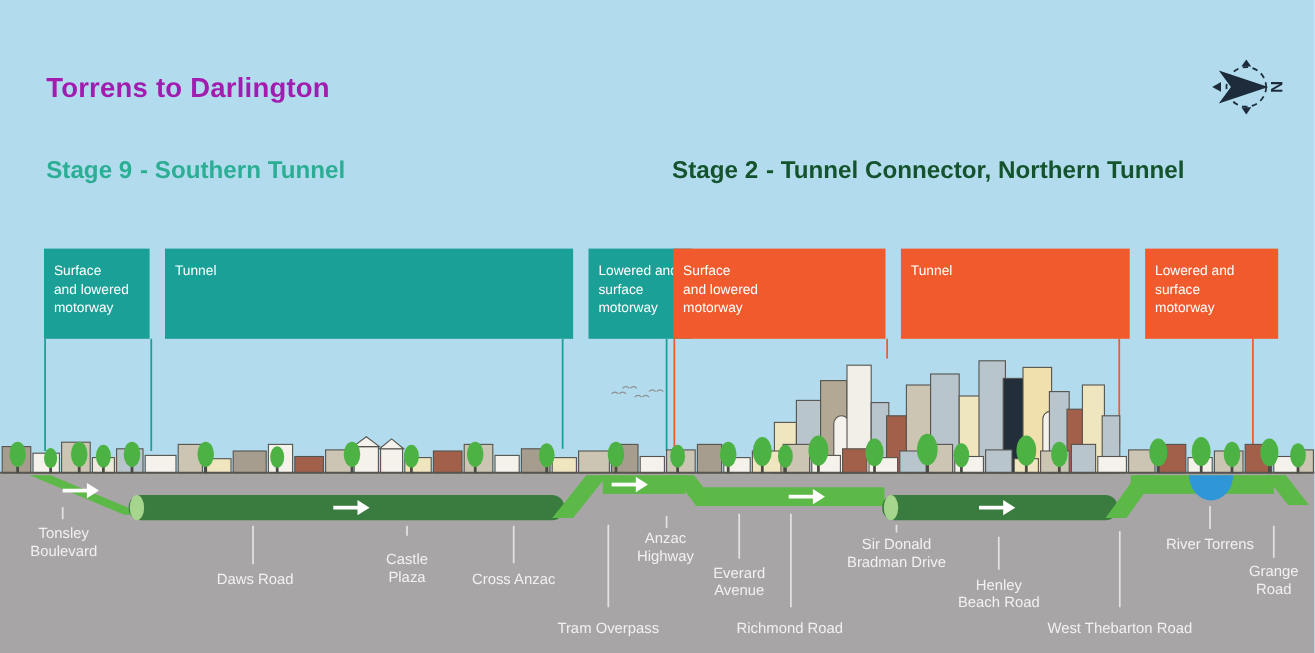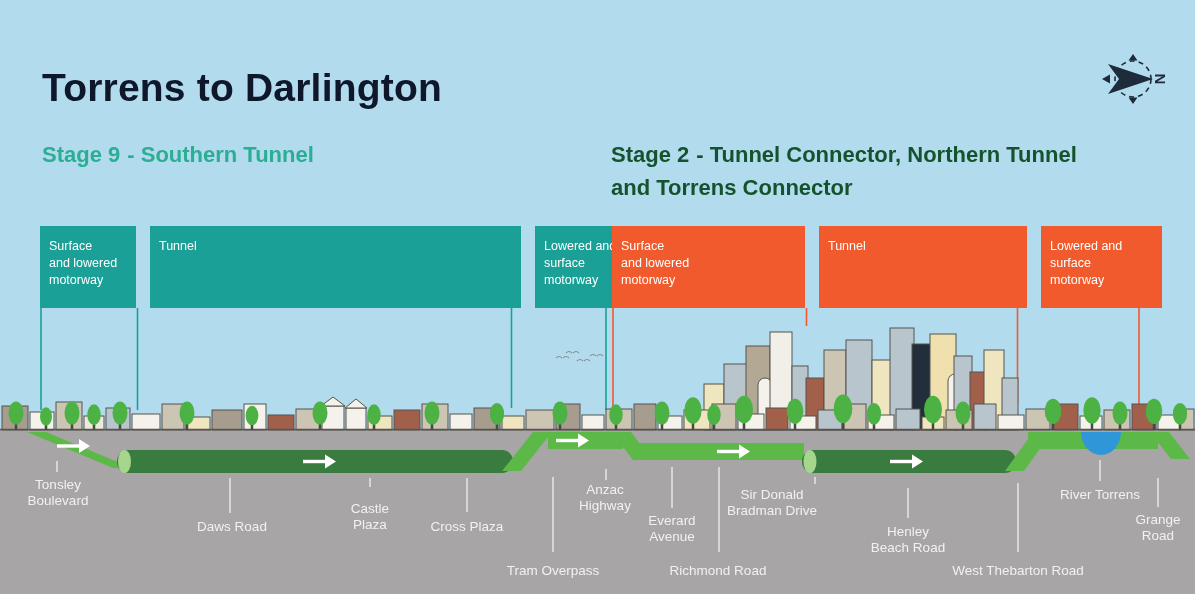--- a/index.html
+++ b/index.html
@@ -1,18 +1,18 @@
 <!DOCTYPE html>
 <html><head>
 <meta charset="utf-8">
 <style>
   html,body{margin:0;padding:0;}
   body{width:1195px;height:594px;overflow:hidden;font-family:"Liberation Sans",sans-serif;}
   .wrap{position:relative;width:1195px;height:594px;background:#b2dcee;overflow:hidden;}
-  .title{position:absolute;left:42px;top:66px;font-size:39px;font-weight:700;color:#0f172a;letter-spacing:.2px;}
+  .title{position:absolute;left:42px;top:66px;font-size:25px;font-weight:700;color:#a21caf;letter-spacing:.2px;}
   .stagehead{position:absolute;top:138px;font-size:22px;font-weight:700;line-height:33px;}
   .s1{left:42px;color:#2bae94;}
   .s2{left:611px;color:#14532d;width:570px;}
   .stagehead .suffix{margin-left:7px;}
   .banner{position:absolute;top:226px;height:82px;display:flex;gap:14px;}
   .b1{left:40px;}
   .b2{left:612px;}
   .bcell{height:82px;box-sizing:border-box;color:#ffffff;font-size:12.5px;line-height:17px;padding:12px 9px;white-space:pre-line;}
   .b1 .bcell{background:#1aa096;}
   .b2 .bcell{background:#f15a2c;}
@@ -216,21 +216,20 @@
   <div class="title">Torrens to Darlington</div>
 
   <div class="stagehead s1">
     <span style="font-weight:700;">Stage 9</span><span class="suffix">- Southern Tunnel</span>
   </div>
 
   <div class="stagehead s2">
     <div>
       <span style="font-weight:700;">Stage 2</span><span class="suffix">- Tunnel Connector, Northern Tunnel</span>
     </div>
-    <div>and Torrens Connector</div>
   </div>
 
   <div class="banner b1">
     <div class="bcell" style="width:96px">Surface
 and lowered
 motorway</div>
     <div class="bcell" style="width:371px">Tunnel</div>
     <div class="bcell" style="width:94px">Lowered and
 surface
 motorway</div>
@@ -253,28 +252,28 @@
     <path d="M33 54 l4.5 -6.5 h-9 Z" fill="#1d2b3a"></path>
     <path d="M10 24.5 L2 29 L10 33.5 Z" fill="#1d2b3a"></path>
     <text x="60" y="34" font-size="15" font-weight="700" fill="#1d2b3a" text-anchor="middle" transform="rotate(90 60 29)" font-family="Liberation Sans, sans-serif">N</text>
   </svg>
 
   <div class="rl" style="left:58px;top:477px;">Tonsley
 Boulevard</div>
   <div class="rl" style="left:232px;top:519px;">Daws Road</div>
   <div class="rl" style="left:370px;top:489px;margin-top:12px;">Castle
 Plaza</div>
-  <div class="rl" style="left:467px;top:519px;">Cross Plaza</div>
+  <div class="rl" style="left:467px;top:519px;">Cross Anzac</div>
   <div class="rl" style="left:553px;top:563px;">Tram Overpass</div>
   <div class="rl" style="left:605px;top:482px;">Anzac
 Highway</div>
   <div class="rl" style="left:672px;top:513px;">Everard
 Avenue</div>
   <div class="rl" style="left:718px;top:563px;">Richmond Road</div>
-  <div class="rl" style="left:772px;top:487px;">Sir Donald
+  <div class="rl" style="left:815px;top:487px;">Sir Donald
 Bradman Drive</div>
   <div class="rl" style="left:908px;top:524px;">Henley
 Beach Road</div>
   <div class="rl" style="left:1018px;top:563px;">West Thebarton Road</div>
   <div class="rl" style="left:1100px;top:487px;">River Torrens</div>
   <div class="rl" style="left:1158px;top:512px;">Grange
 Road</div>
 
 </div>
 

